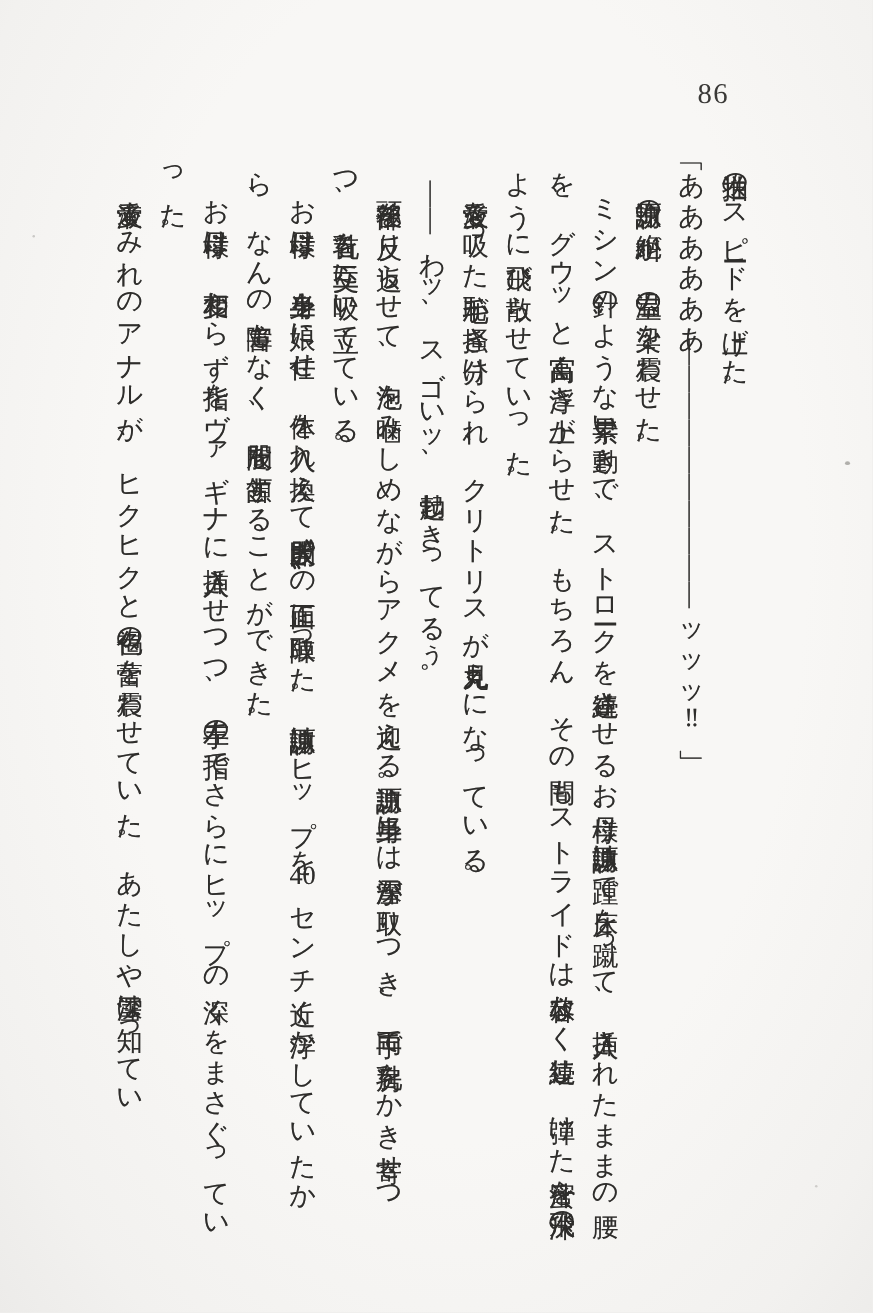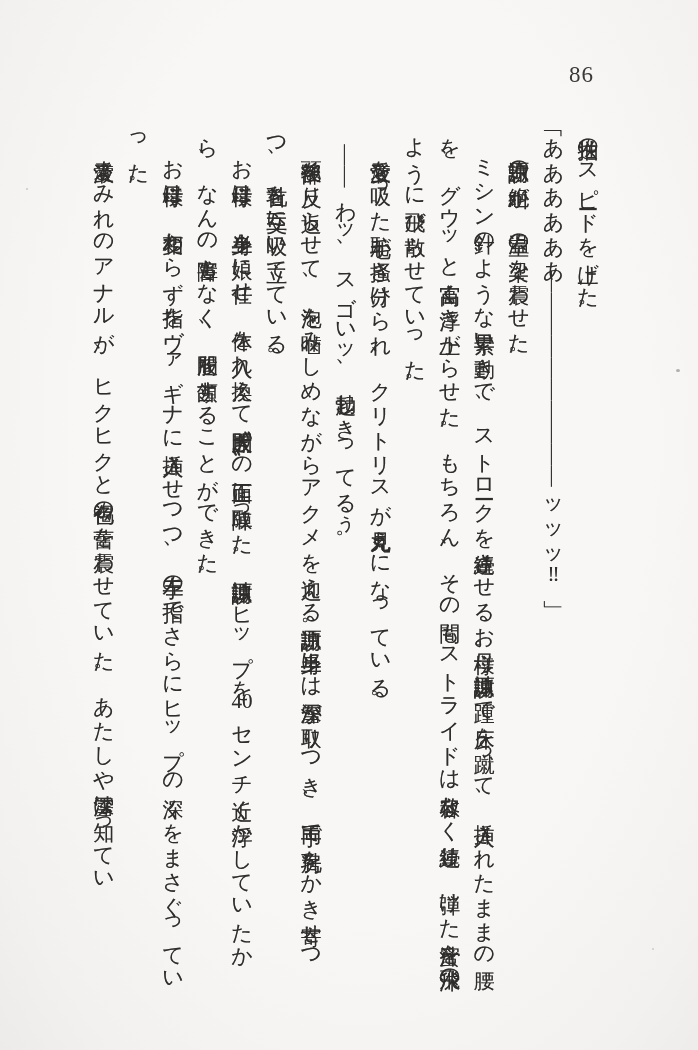--- a/index.html
+++ b/index.html
@@ -12,21 +12,21 @@
     width: 698px;
     height: 1050px;
     overflow: hidden;
     background: radial-gradient(ellipse at 52% 42%, #f8f7f5 55%, #f2f1ef 85%, #ecebe9 100%);
     font-family: "Liberation Serif", "DejaVu Serif", serif;
     color: #2e2d2b;
   }
   .page-number {
     position: absolute;
     top: 62px;
-    right: 104px;
+    right: 115px;
     font-size: 23px;
     letter-spacing: 1px;
     color: #3a3937;
     text-align: right;
   }
   .text-area {
     position: absolute;
     top: 123px;
     right: 93px;
     height: 868px;

